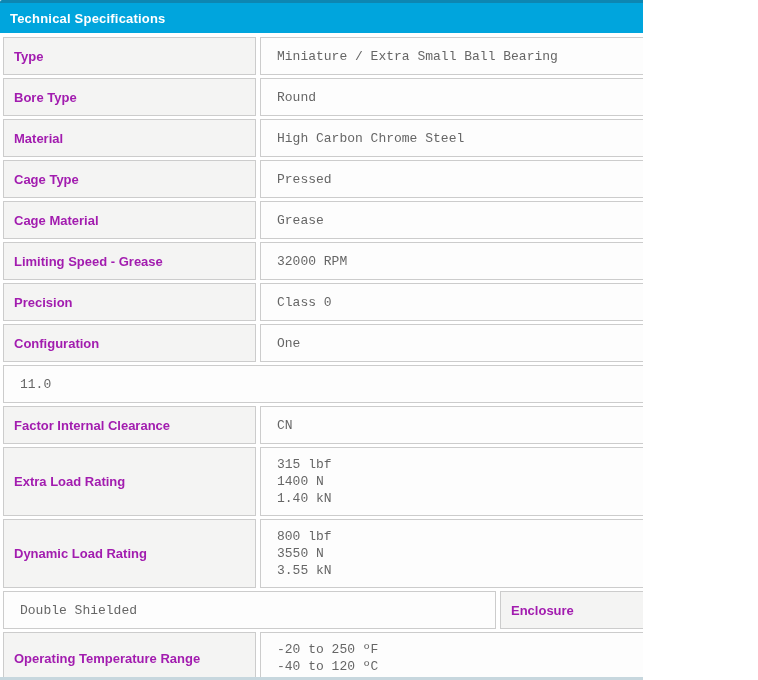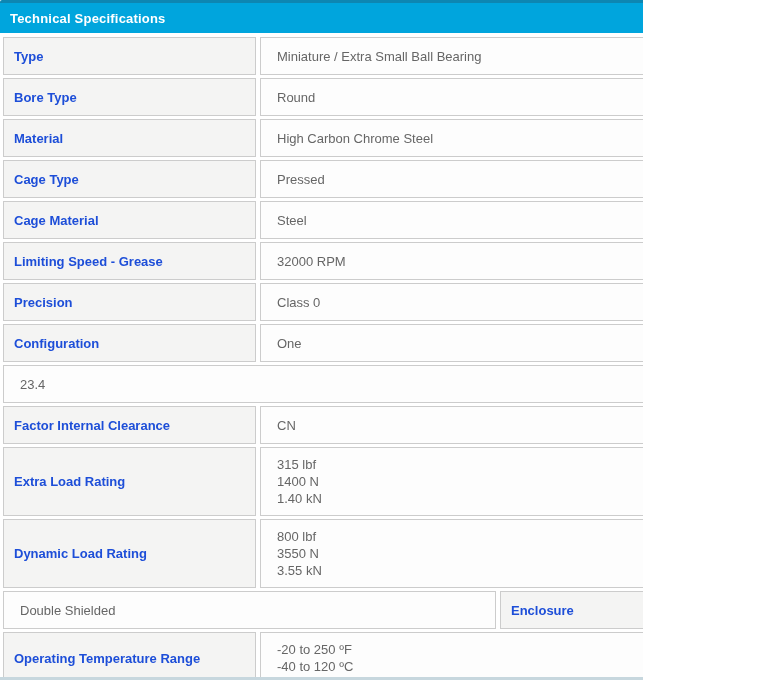--- a/index.html
+++ b/index.html
@@ -59,28 +59,29 @@
     flex-direction: column;
     justify-content: center;
   }
   .label-cell {
     width: 253px;
     flex: 0 0 253px;
     background: #f4f4f3;
     padding: 6px 10px;
     font-size: 13px;
     font-weight: bold;
-    color: #1d4ed8;
+    color: #a21caf;
   }
   .value-cell {
     flex: 1;
     background: #fdfdfd;
     padding: 8px 16px;
     font-size: 13px;
     color: #666666;
+    font-family: Liberation Mono, monospace;
   }
   .value-line {
     line-height: 17px;
   }
   .page-bottom-border {
     position: absolute;
     left: 0;
     bottom: 0;
     width: 758px;
     height: 3px;
@@ -124,21 +125,21 @@
   <div class="spec-row">
     <div class="cell label-cell">Cage Type</div>
     <div class="cell value-cell">
             <div class="value-line">Pressed</div>
           </div>
   </div>
 
   <div class="spec-row">
     <div class="cell label-cell">Cage Material</div>
     <div class="cell value-cell">
-            <div class="value-line">Steel</div>
+            <div class="value-line">Grease</div>
           </div>
   </div>
 
   <div class="spec-row">
     <div class="cell label-cell">Limiting Speed - Grease</div>
     <div class="cell value-cell">
             <div class="value-line">32000 RPM</div>
           </div>
   </div>
 
@@ -151,21 +152,21 @@
 
   <div class="spec-row">
     <div class="cell label-cell">Configuration</div>
     <div class="cell value-cell">
             <div class="value-line">One</div>
           </div>
   </div>
 
   <div class="spec-row">
     <div class="cell value-cell">
-            <div class="value-line">23.4</div>
+            <div class="value-line">11.0</div>
           </div>
   </div>
 
   <div class="spec-row">
     <div class="cell label-cell">Factor Internal Clearance</div>
     <div class="cell value-cell">
             <div class="value-line">CN</div>
           </div>
   </div>
 

